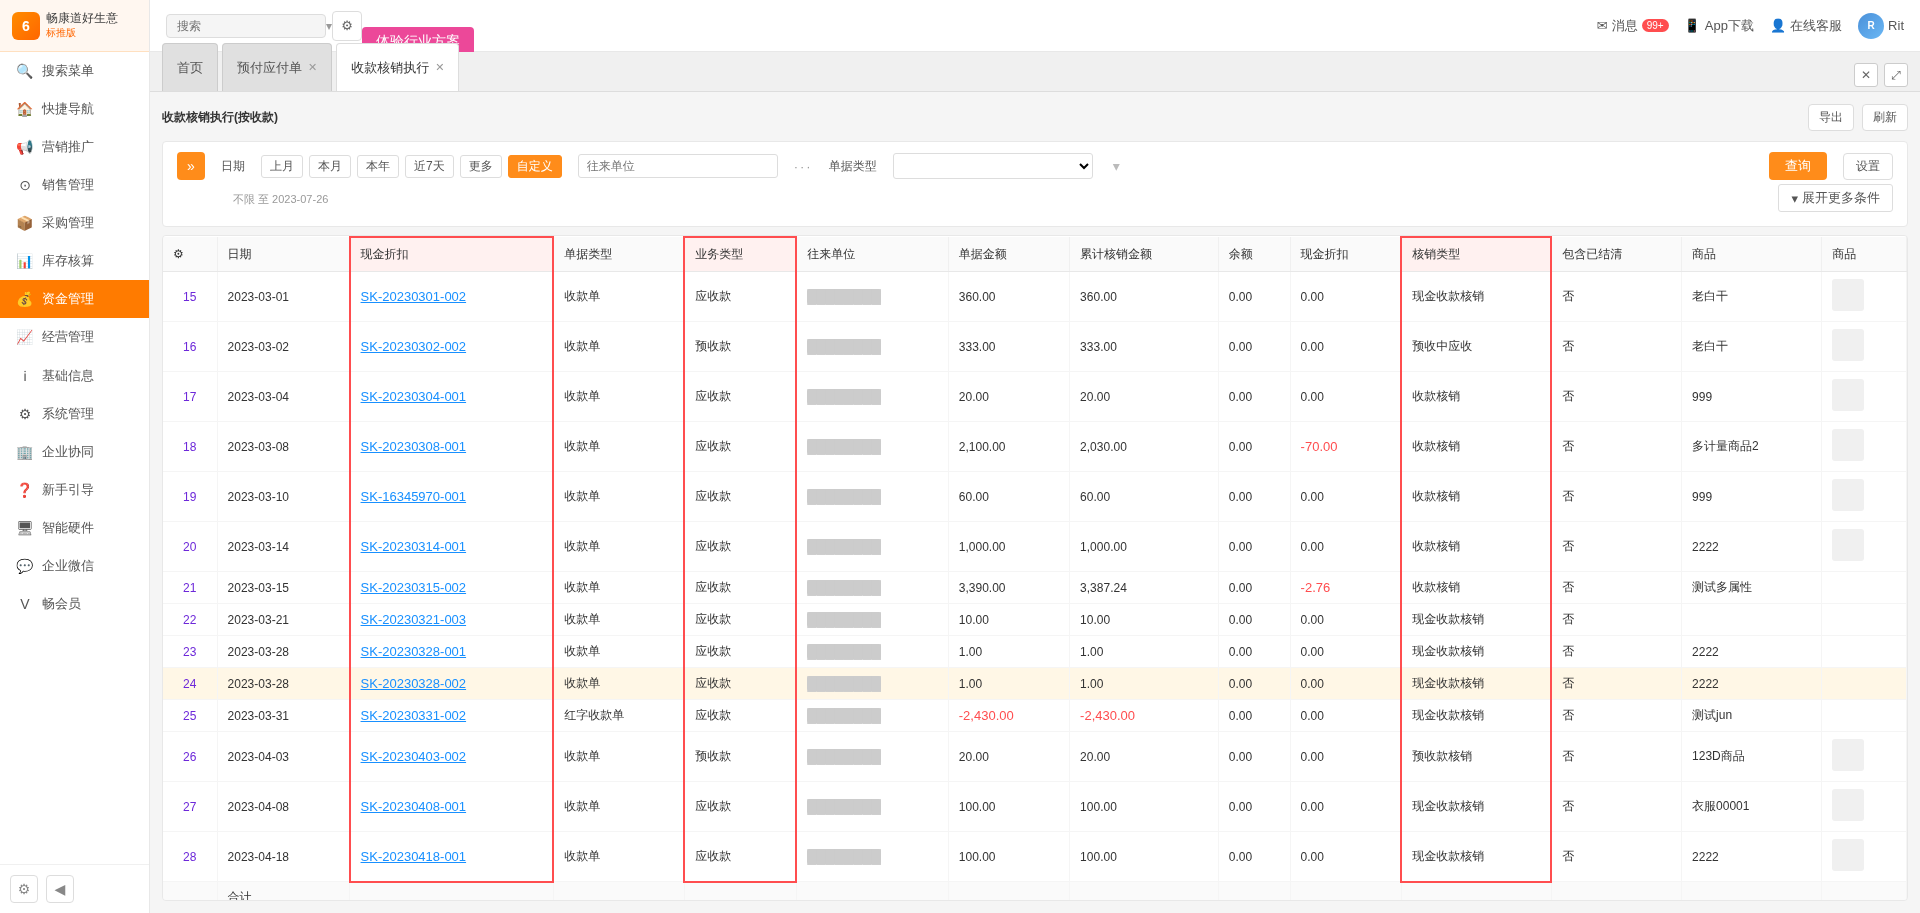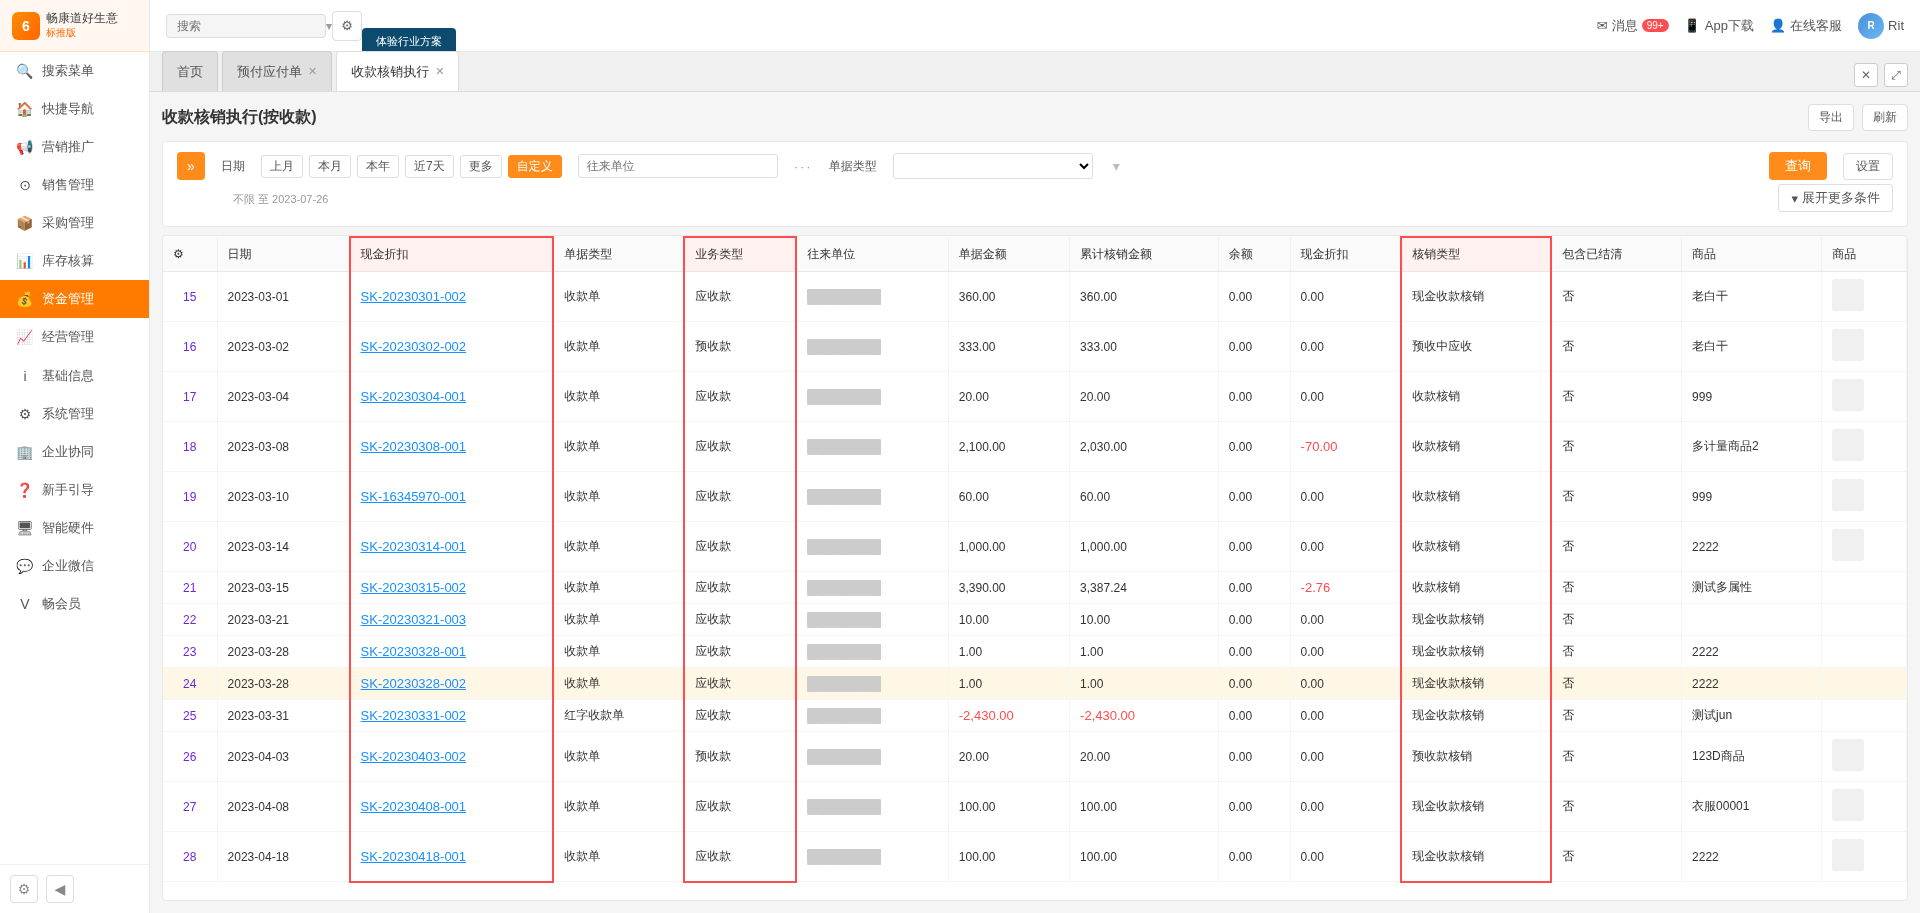--- a/index.html
+++ b/index.html
@@ -96,27 +96,27 @@
     }
     .breadcrumb-arrow { color: #999; font-size: 12px; }
     .gear-icon-btn {
       width: 30px; height: 30px;
       border: 1px solid #ddd;
       border-radius: 4px;
       display: flex; align-items: center; justify-content: center;
       cursor: pointer; background: #fff; color: #666;
     }
     .experience-btn {
-      background: #0c4a6e;
+      background: #ec4899;
       color: #fff;
       border: none;
       border-radius: 4px;
       padding: 6px 14px;
       cursor: pointer;
-      font-size: 11px;
+      font-size: 14px;
       margin-top: 32px;
     }
     .topbar-right {
       display: flex; align-items: center; gap: 16px;
     }
     .message-area {
       display: flex; align-items: center; gap: 4px;
       cursor: pointer; color: #555;
     }
     .badge {
@@ -133,21 +133,21 @@
 
     
     .tabbar {
       height: 40px;
       background: #f0f0f0;
       border-bottom: 1px solid #ddd;
       display: flex; align-items: flex-end;
       padding: 0 12px;
     }
     .tab {
-      height: 40px;
+      height: 48px;
       padding: 0 14px;
       display: flex; align-items: center; gap: 6px;
       cursor: pointer;
       border-radius: 4px 4px 0 0;
       font-size: 13px;
       background: #e0e0e0;
       color: #555;
       margin-right: 4px;
       border: 1px solid #ccc;
       border-bottom: none;
@@ -179,21 +179,21 @@
       flex-direction: column;
       background: #f5f5f5;
       padding: 12px;
     }
 
     
     .page-header {
       display: flex; align-items: center; justify-content: space-between;
       margin-bottom: 10px;
     }
-    .page-title { font-size: 16px; font-weight: bold; color: #333; }
+    .page-title { font-size: 12px; font-weight: bold; color: #333; }
     .page-actions { display: flex; gap: 8px; }
     .action-btn {
       display: flex; align-items: center; gap: 4px;
       padding: 4px 10px;
       border: 1px solid #ddd;
       background: #fff;
       border-radius: 4px;
       cursor: pointer;
       color: #555;
       font-size: 12px;
@@ -766,17 +766,33 @@
               <td><span style="background:#ccc;color:#ccc;border-radius:3px;display:inline-block;min-width:60px;">████████</span></td>
               <td>100.00</td>
               <td>100.00</td>
               <td>0.00</td>
               <td>0.00</td>
               <td style="border-left: 2px solid rgb(255, 77, 79); border-right: 2px solid rgb(255, 77, 79); border-bottom: 2px solid rgb(255, 77, 79);">现金收款核销</td>
               <td>否</td>
               <td>2222</td>
               <td><span class="thumb"></span></td>
             </tr>
+            <tr class="footer-row">
+              <td></td>
+              <td>合计</td>
+              <td></td>
+              <td></td>
+              <td></td>
+              <td></td>
+              <td></td>
+              <td></td>
+              <td></td>
+              <td></td>
+              <td></td>
+              <td></td>
+              <td></td>
+              <td></td>
+            </tr>
           </tbody>
       </table>
     </div>
   </div>
 </div>
 
 </body></html>

